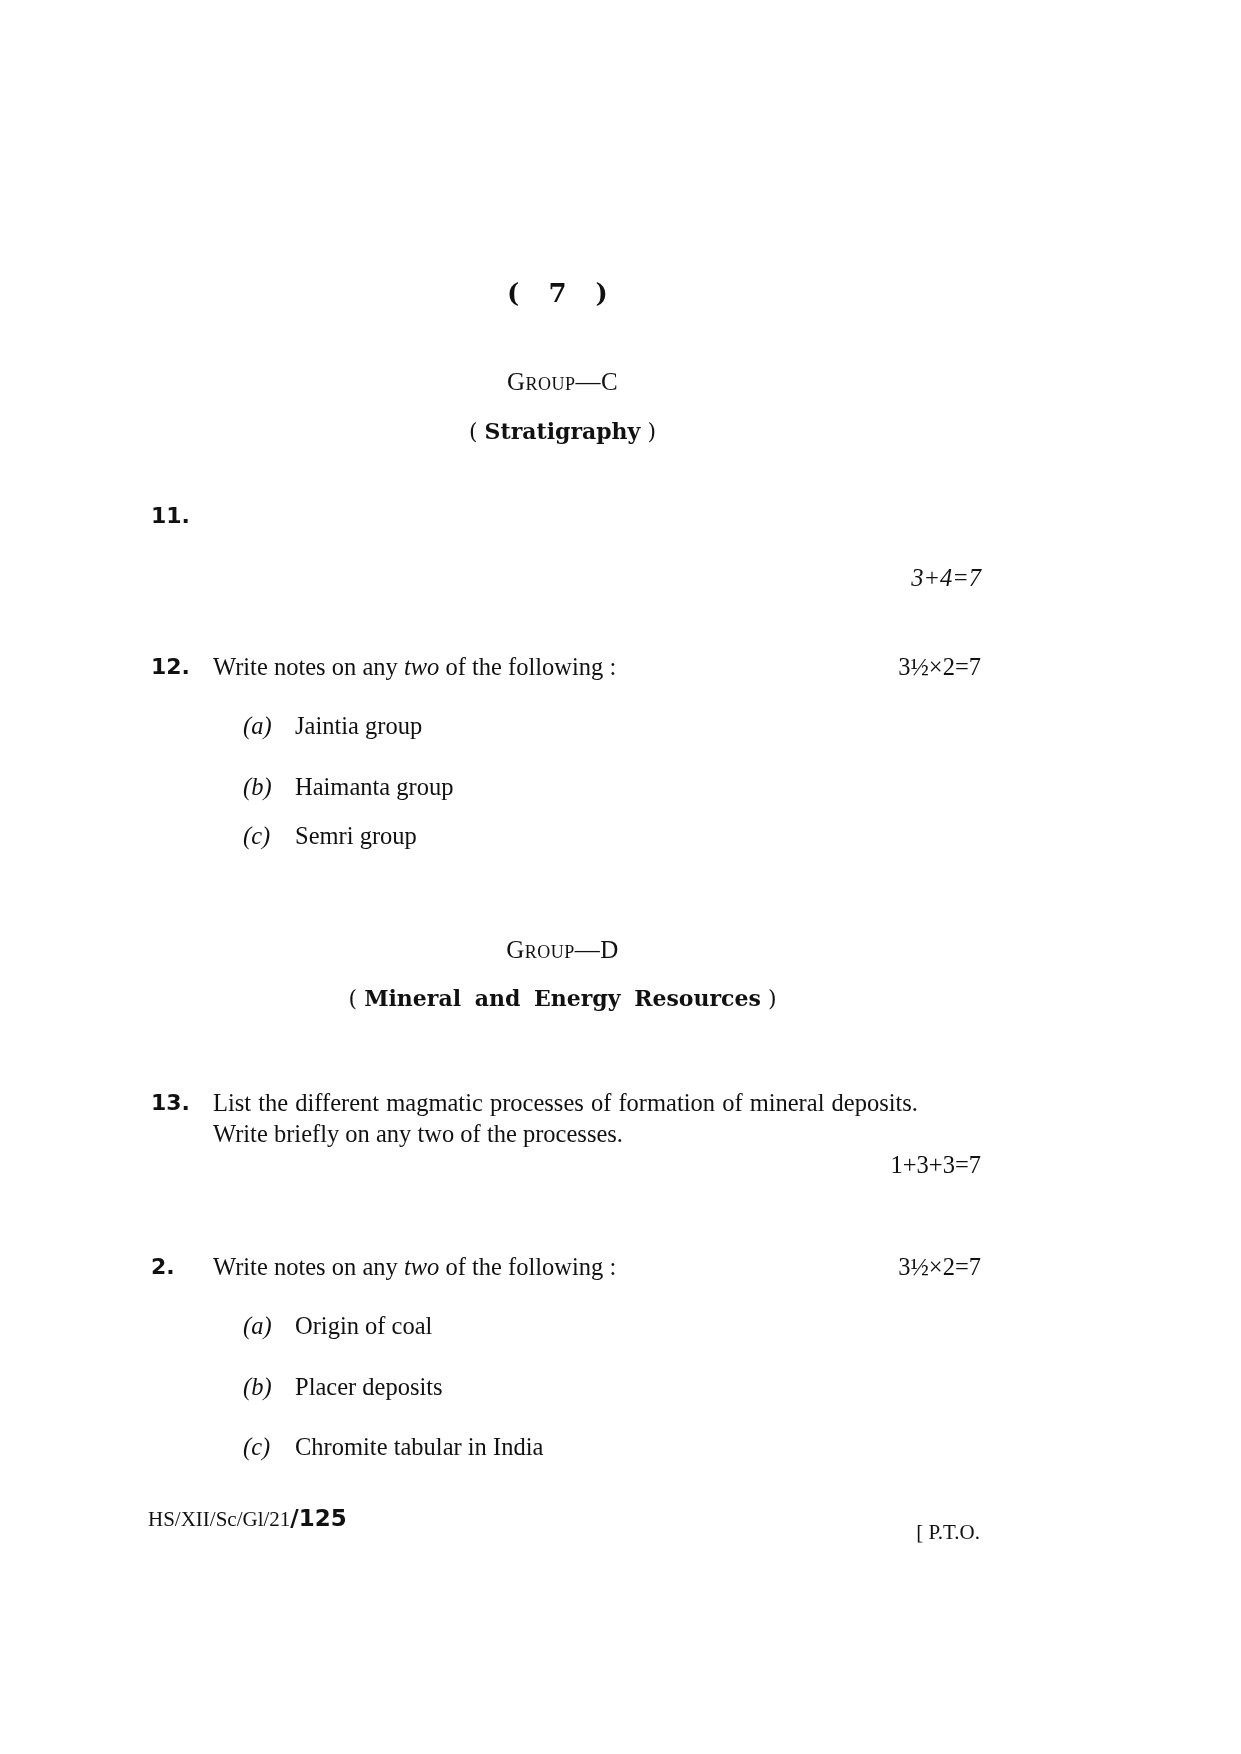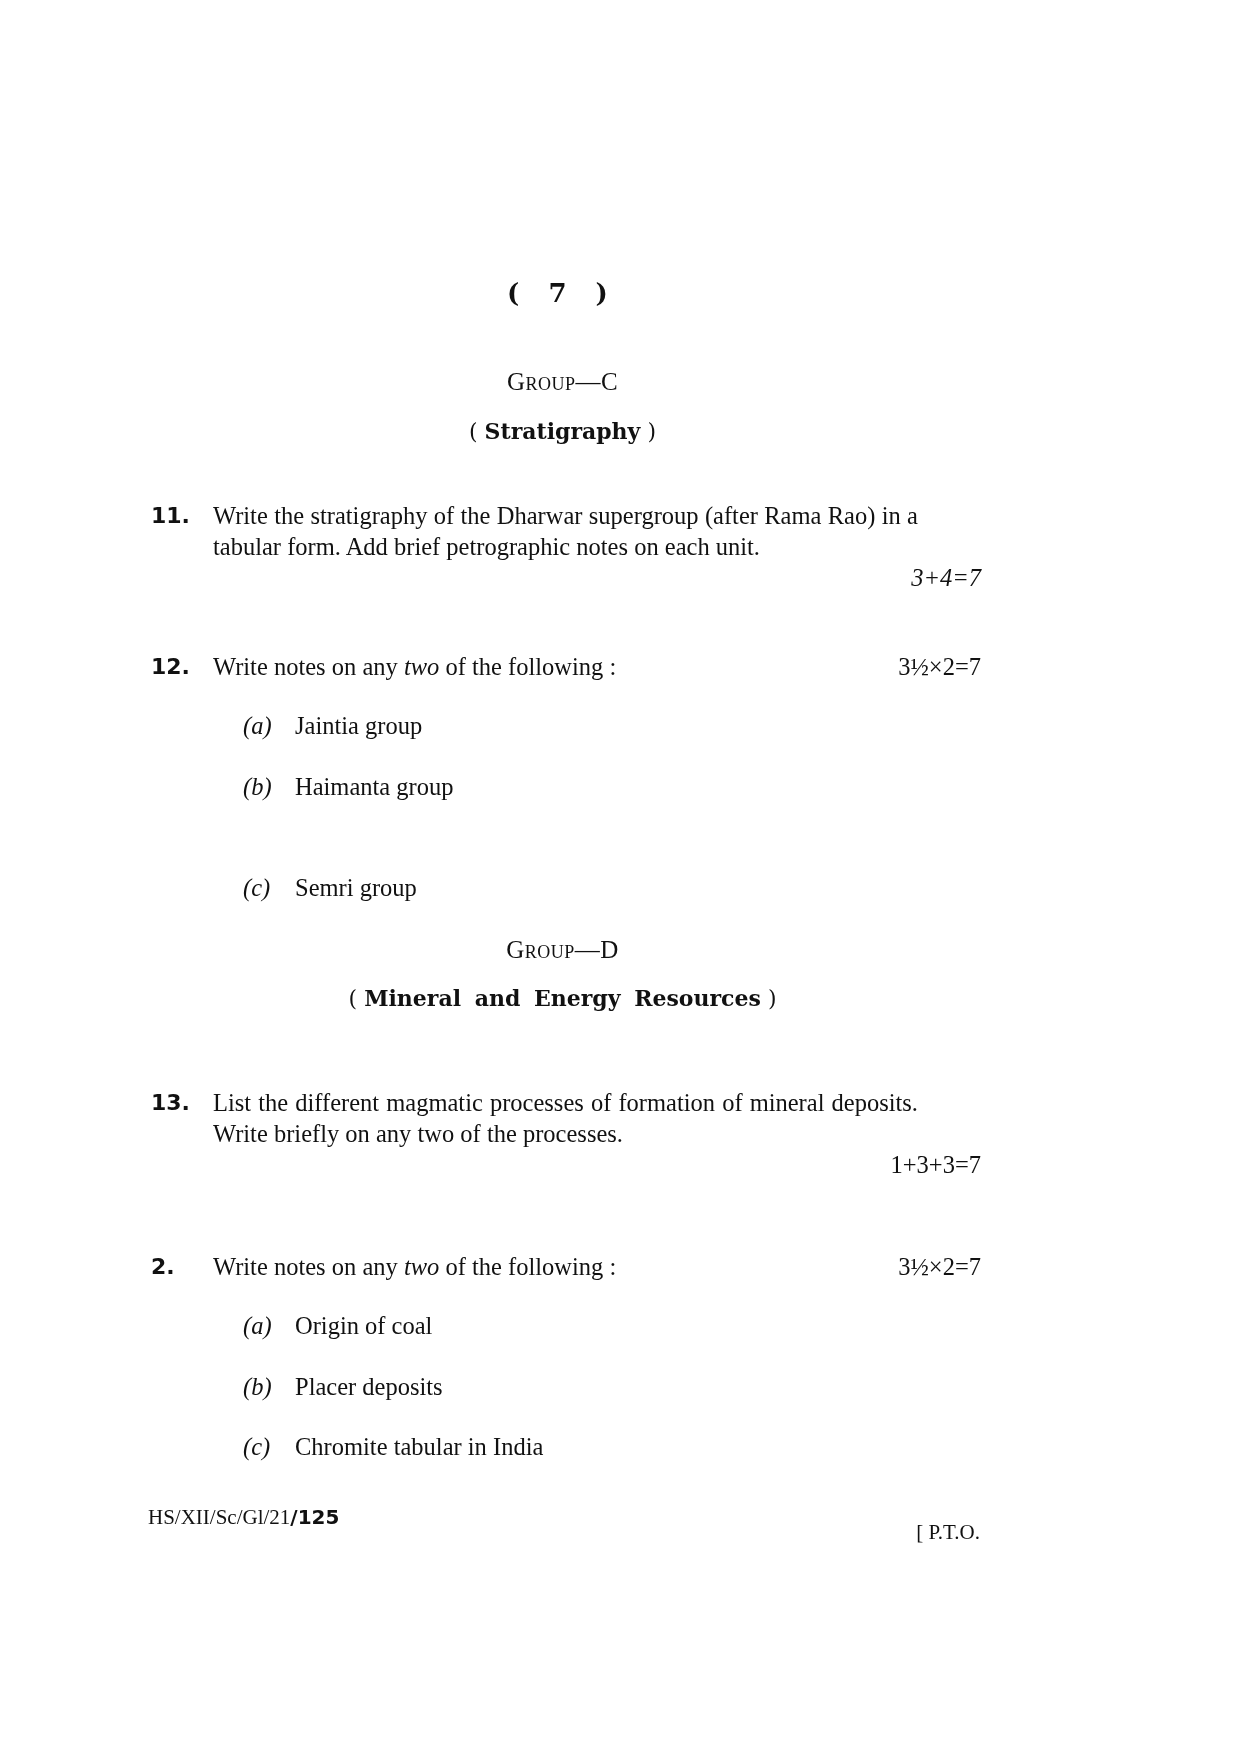--- a/index.html
+++ b/index.html
@@ -33,55 +33,54 @@
     .q .body { margin-left: 62px; width: 705px; text-align: justify; text-align-last: left; }
     .q .marks { position: absolute; right: 0; font-size: 24.5px; }
     .sub-item {
       left: 213px; font-family: "Liberation Serif", serif; font-size: 24.5px; margin-left: 30px;
     }
     .sub-item .lbl { font-style: italic; display: inline-block; width: 52px; }
     .footer {
       left: 148px; width: 832px; top: 1505px;
       font-family: "Liberation Serif", serif; font-size: 21px;
     }
-    .footer .code b { font-family: "DejaVu Sans", sans-serif; font-weight: bold; font-size: 20px; }
+    .footer .code b { font-family: "DejaVu Sans", sans-serif; font-weight: bold; font-size: 23px; }
     .footer .pto { position: absolute; right: 0; top: 15px; }
   </style>
 </head>
 <body>
 
 <div class="abs page-num">( 7 )</div>
 
 <div class="abs group-title" style="top:368px;">Group—C</div>
 <div class="abs group-sub" style="top:418px;">
   <span>(</span>
   <b>Stratigraphy</b>
   <span>)</span>
 </div>
 
 <div class="abs q" style="top:500px;">
   <span class="num">11.</span>
-  <div class="body">Write the stratigraphy of the Dharwar supergroup (after Rama Rao) in a tabular form. Add brief petrographic notes on each unit.</div>
   <span class="marks" style="top:62px;font-style:italic;">3+4=7</span>
 </div>
 
 <div class="abs q" style="top:651px;">
   <span class="num">12.</span>
   <div class="body">
     <span>Write notes on any </span><i>two</i><span> of the following :</span>
   </div>
   <span class="marks" style="top:0;">3½×2=7</span>
 </div>
 <div class="abs sub-item" style="top:712px;">
   <span class="lbl">(a)</span><span>Jaintia group</span>
 </div>
 <div class="abs sub-item" style="top:773px;">
   <span class="lbl">(b)</span><span>Haimanta group</span>
 </div>
-<div class="abs sub-item" style="top:874px;">
+<div class="abs sub-item" style="top:822px;">
   <span class="lbl">(c)</span><span>Semri group</span>
 </div>
 
 <div class="abs group-title" style="top:936px;">Group—D</div>
 <div class="abs group-sub" style="top:985px;">
   <span>(</span>
   <b>Mineral and Energy Resources</b>
   <span>)</span>
 </div>
 

